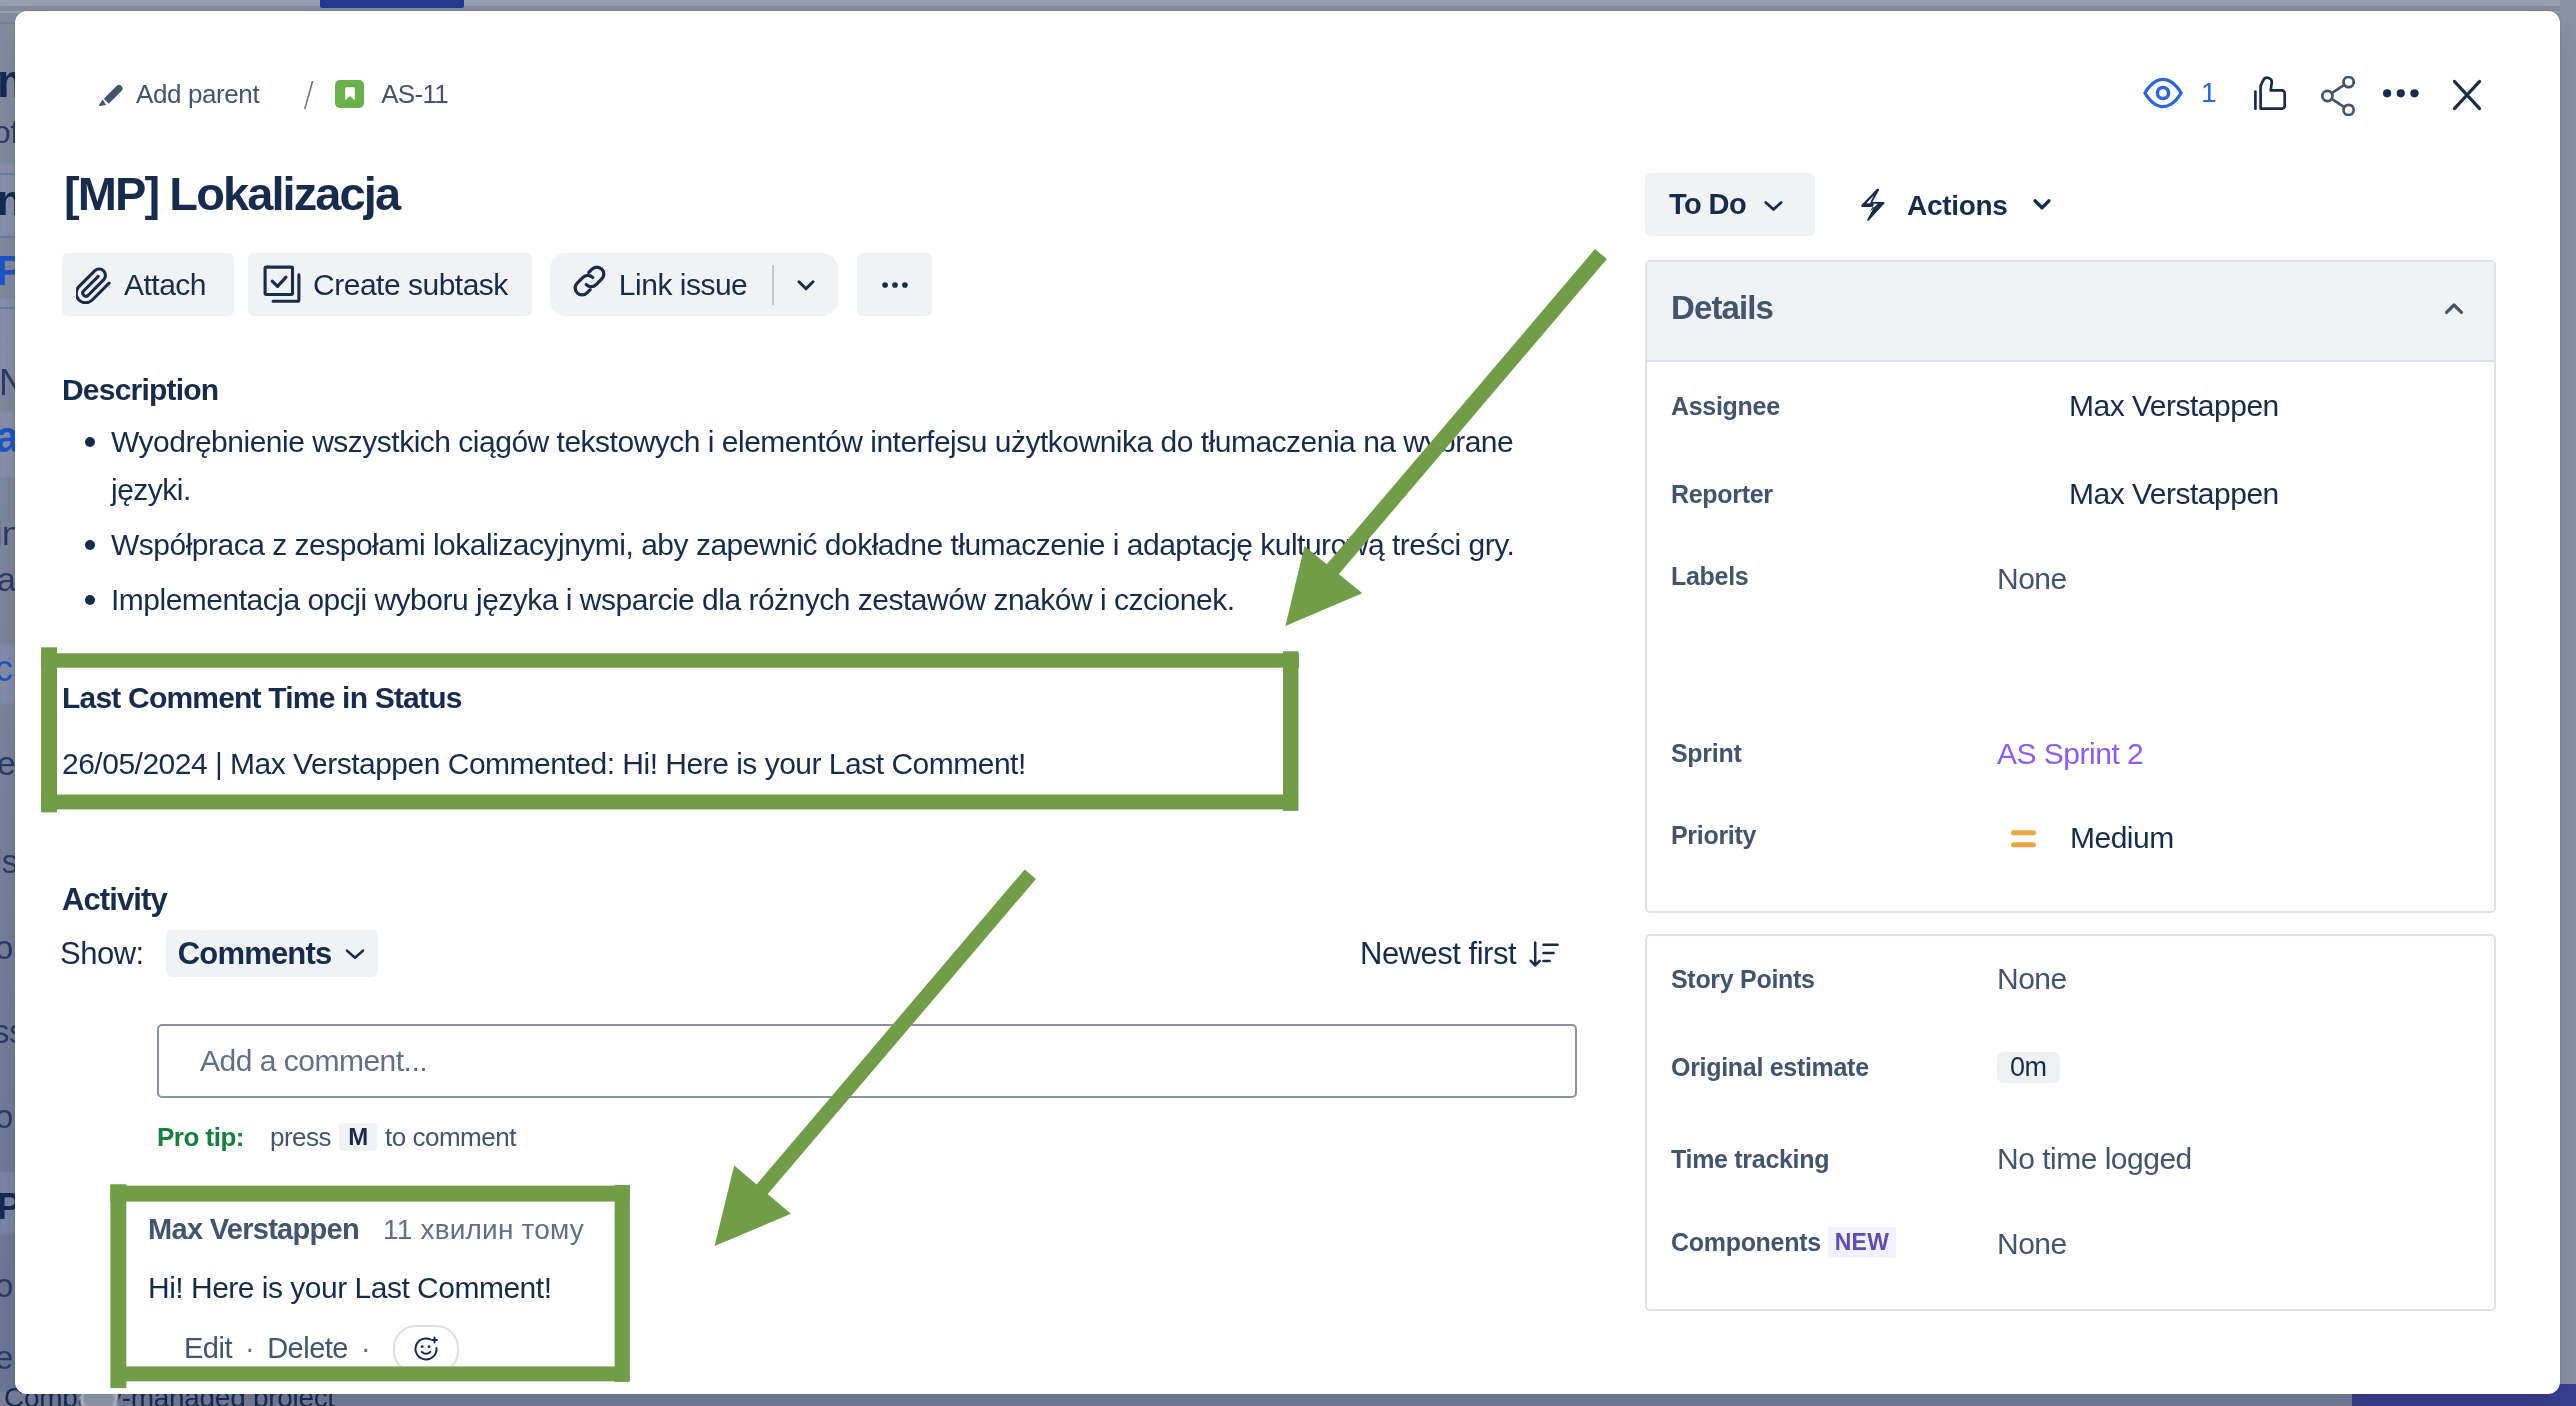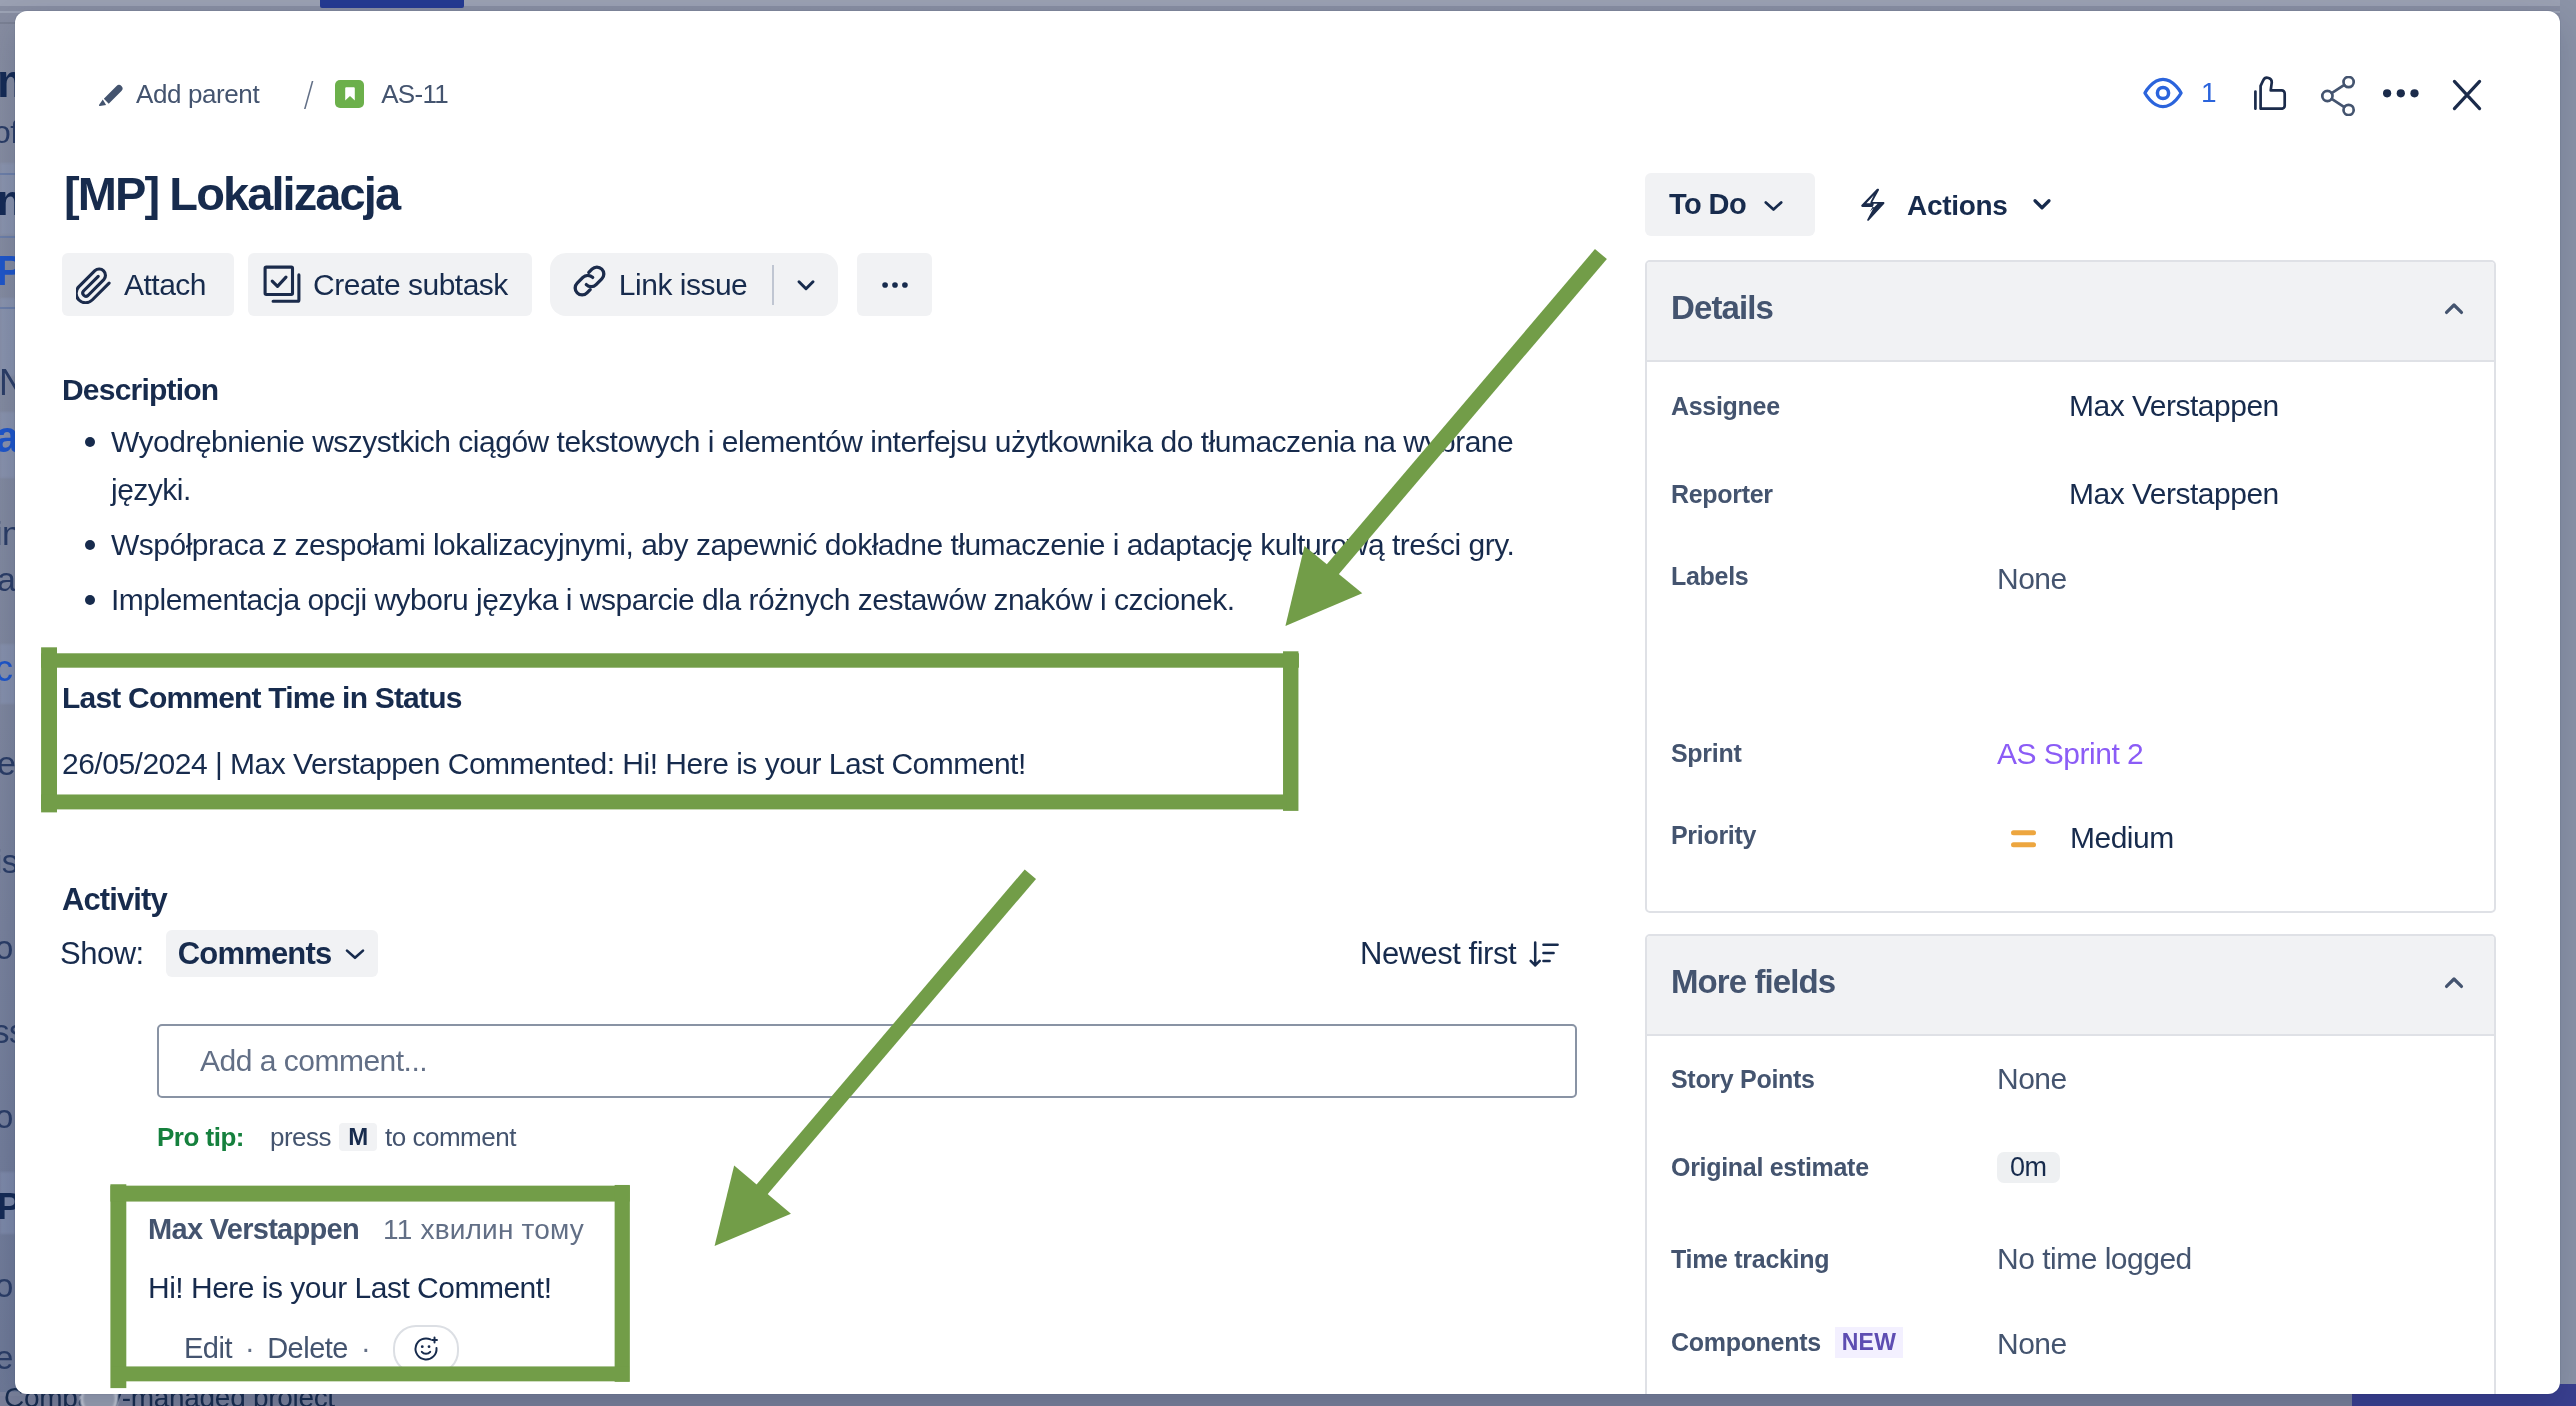--- a/index.html
+++ b/index.html
@@ -124,21 +124,21 @@
   .panel-head .ptitle{font-size:33px;font-weight:700;color:#44546f;letter-spacing:-0.9px;position:relative;top:-3px;}
   .panel-body{padding:0;}
   .frow{display:flex;align-items:center;padding:0 24px;}
   .frow .flabel{width:326px;flex:none;font-size:25px;font-weight:700;color:#44546f;letter-spacing:-0.3px;}
   .frow .fval.person{padding-left:72px;}
   .frow .fval{font-size:30px;color:#172b4d;letter-spacing:-0.5px;}
   .frow .fval.muted{color:#44546f;}
   .frow .fval.link{color:#8b5cf6;}
   .chip{display:inline-flex;align-items:center;height:31px;background:#eef0f2;border-radius:7px;padding:0 13px;font-size:27px;color:#172b4d;letter-spacing:-0.5px;}
   .newbadge{display:inline-flex;align-items:center;justify-content:center;height:31px;background:#f3f0ff;border-radius:0;
-      padding:0 7px;font-size:23px;font-weight:700;color:#5e4db2;letter-spacing:0.2px;margin-left:14px;}
+      padding:0 7px;font-size:23px;font-weight:700;color:#5e4db2;letter-spacing:0.2px;margin-left:7px;}
   .prio{display:flex;align-items:center;}
   .prio{padding-left:14px;}
   .prio .picon{margin-right:34px;display:flex;}
 
   
   .anno{position:absolute;left:0;top:0;width:2576px;height:1406px;pointer-events:none;}
 
 </style>
 </head>
 <body>
@@ -422,28 +422,20 @@
                   <rect x="0" y="15.3" width="25" height="5" rx="2.5"></rect>
                 </svg>
               </span>
               <span>Medium</span>
             </span>
           </div>
         </div>
       </div>
 
       <div class="panel">
-        <div class="panel-head">
-          <span class="ptitle">More fields</span>
-          <span>
-            <svg viewBox="0 0 24 24" width="32" height="32" fill="none" stroke="#44546f" stroke-width="2.4" stroke-linecap="round" stroke-linejoin="round" aria-hidden="true">
-              <path d="M6.4 14.6 12 9l5.6 5.6"></path>
-            </svg>
-          </span>
-        </div>
         <div class="panel-body">
           <div class="frow" style="height:86px">
             <span class="flabel">Story Points</span>
             <span class="fval muted">None</span>
           </div>
           <div class="frow" style="height:91px">
             <span class="flabel">Original estimate</span>
             <span class="chip">0m</span>
           </div>
           <div class="frow" style="height:92px">

